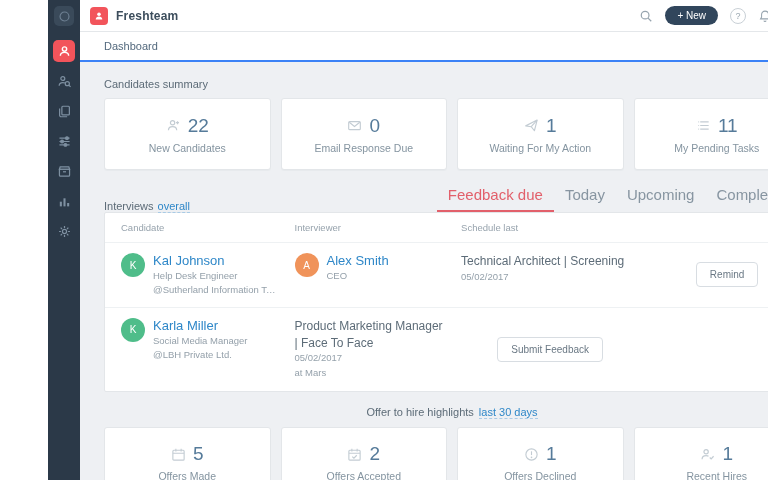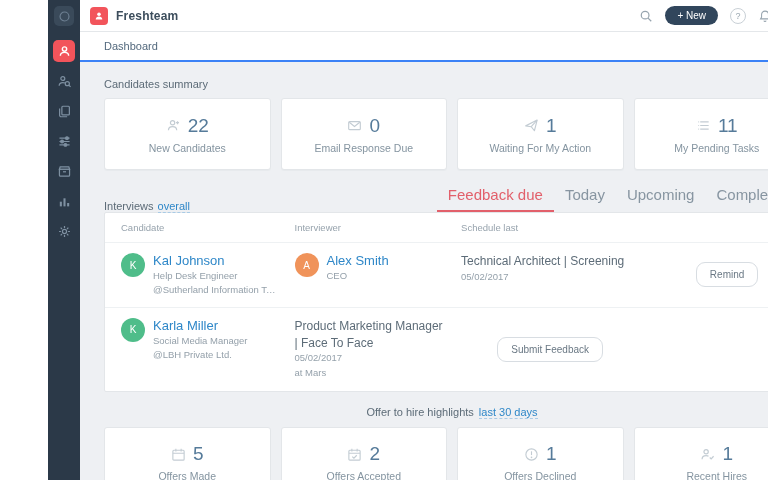--- a/index.html
+++ b/index.html
@@ -69,21 +69,21 @@
   .avatar { width:24px; height:24px; flex:none; border-radius:50%; color:#fff; font-size:10px;
     display:flex; align-items:center; justify-content:center; }
   .avatar-green { background:#4fbd8a; }
   .avatar-orange { background:#f0935a; }
   .avatar-photo { background: radial-gradient(circle at 40% 30%, #e8c29a 0 30%, #9a6a42 60%, #5f402a 100%); }
   .p-name { font-size:13px; color:#2e87c8; cursor:pointer; line-height:1.25; }
   .p-sub { font-size:9.5px; color:#94a0aa; line-height:1.45; white-space:nowrap; overflow:hidden; text-overflow:ellipsis; }
   .sch-title { font-size:12px; color:#5d6c78; line-height:1.4; }
   .sch-sub { font-size:9.5px; color:#95a1ab; line-height:1.55; }
   .action-cell { align-self:center; display:flex; justify-content:center; padding-right:14px; }
-  .btn-outline { background:#fff; border:1px solid #d8dde2; border-radius:9px; color:#6a7884;
+  .btn-outline { background:#fff; border:1px solid #d8dde2; border-radius:4px; color:#6a7884;
     font-size:10px; padding:6px 13px; cursor:pointer; white-space:nowrap; }
 
   .offers-head { display:flex; align-items:baseline; margin-top:14px; margin-bottom:8px;justify-content:center; }
   .offers-head .section-title { margin:0; }
   .offers-head .link-dashed { margin-left:5px; font-size:11px; }
 </style>
 </head>
 <body>
 
 <div class="app">

